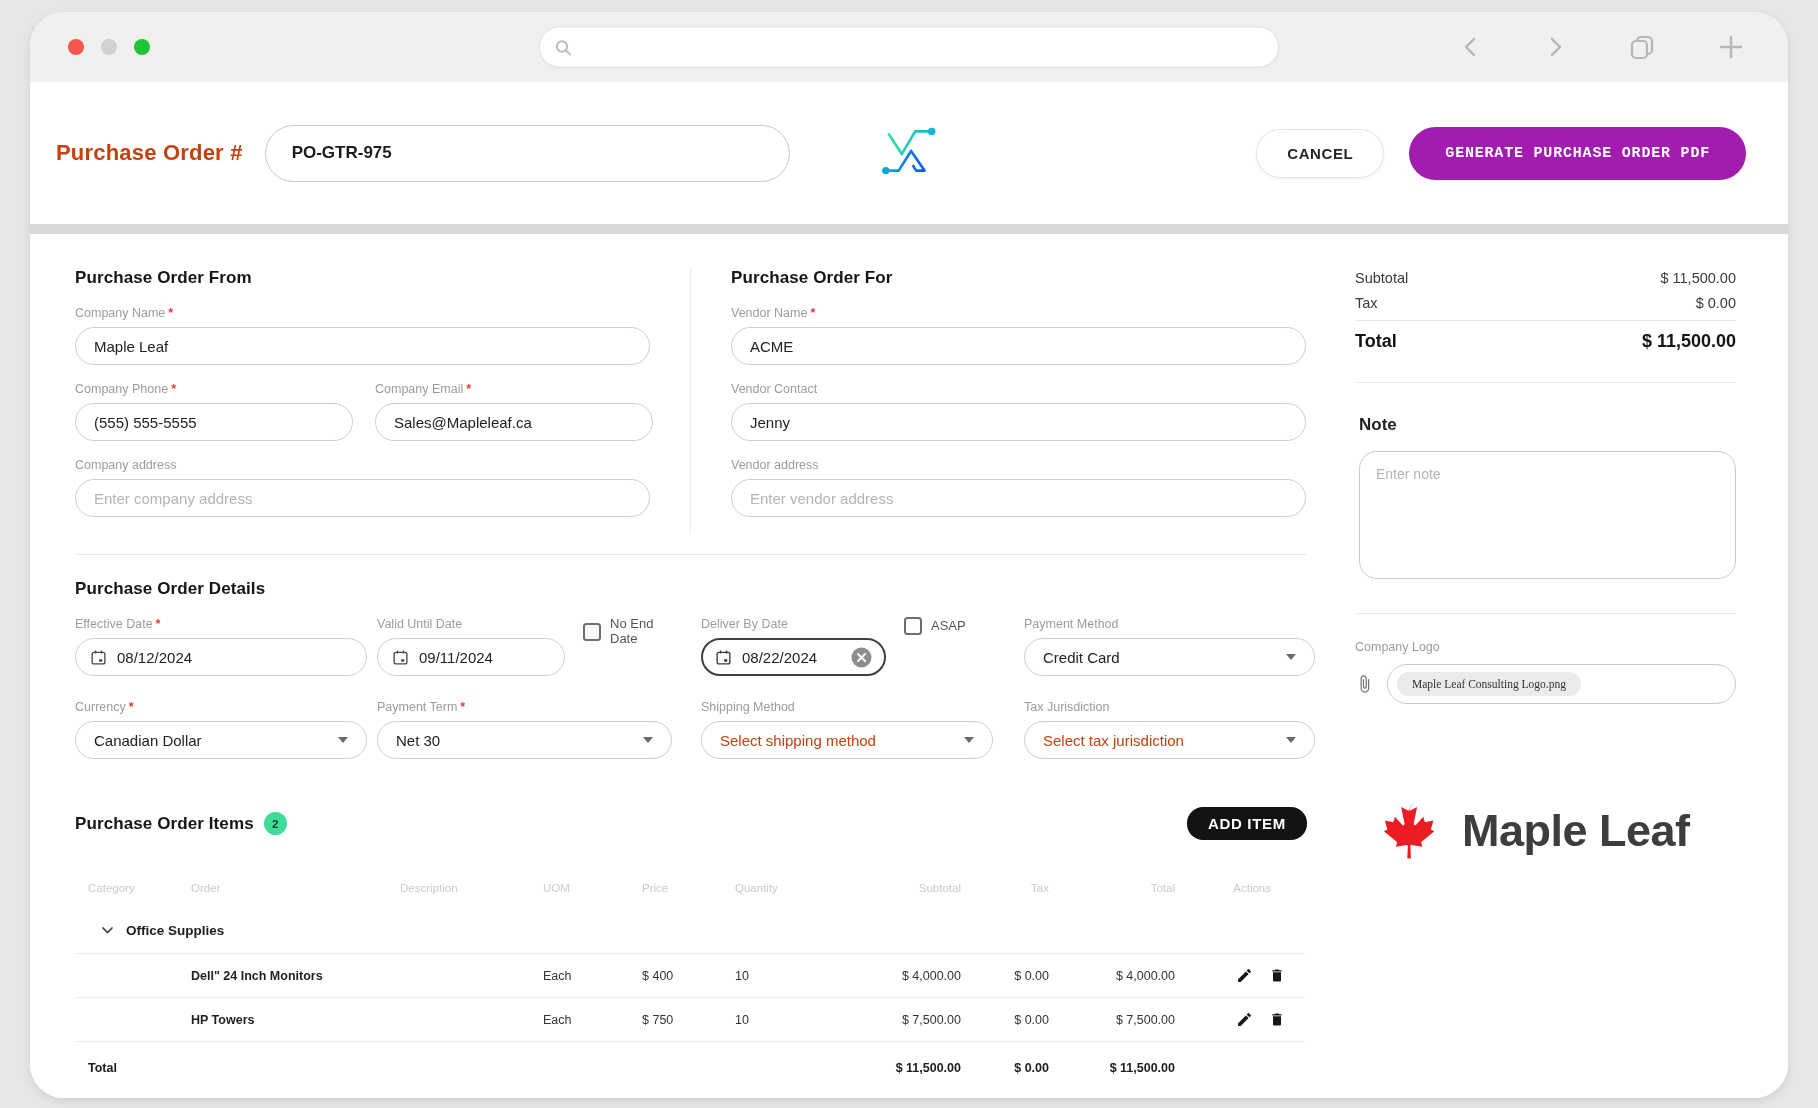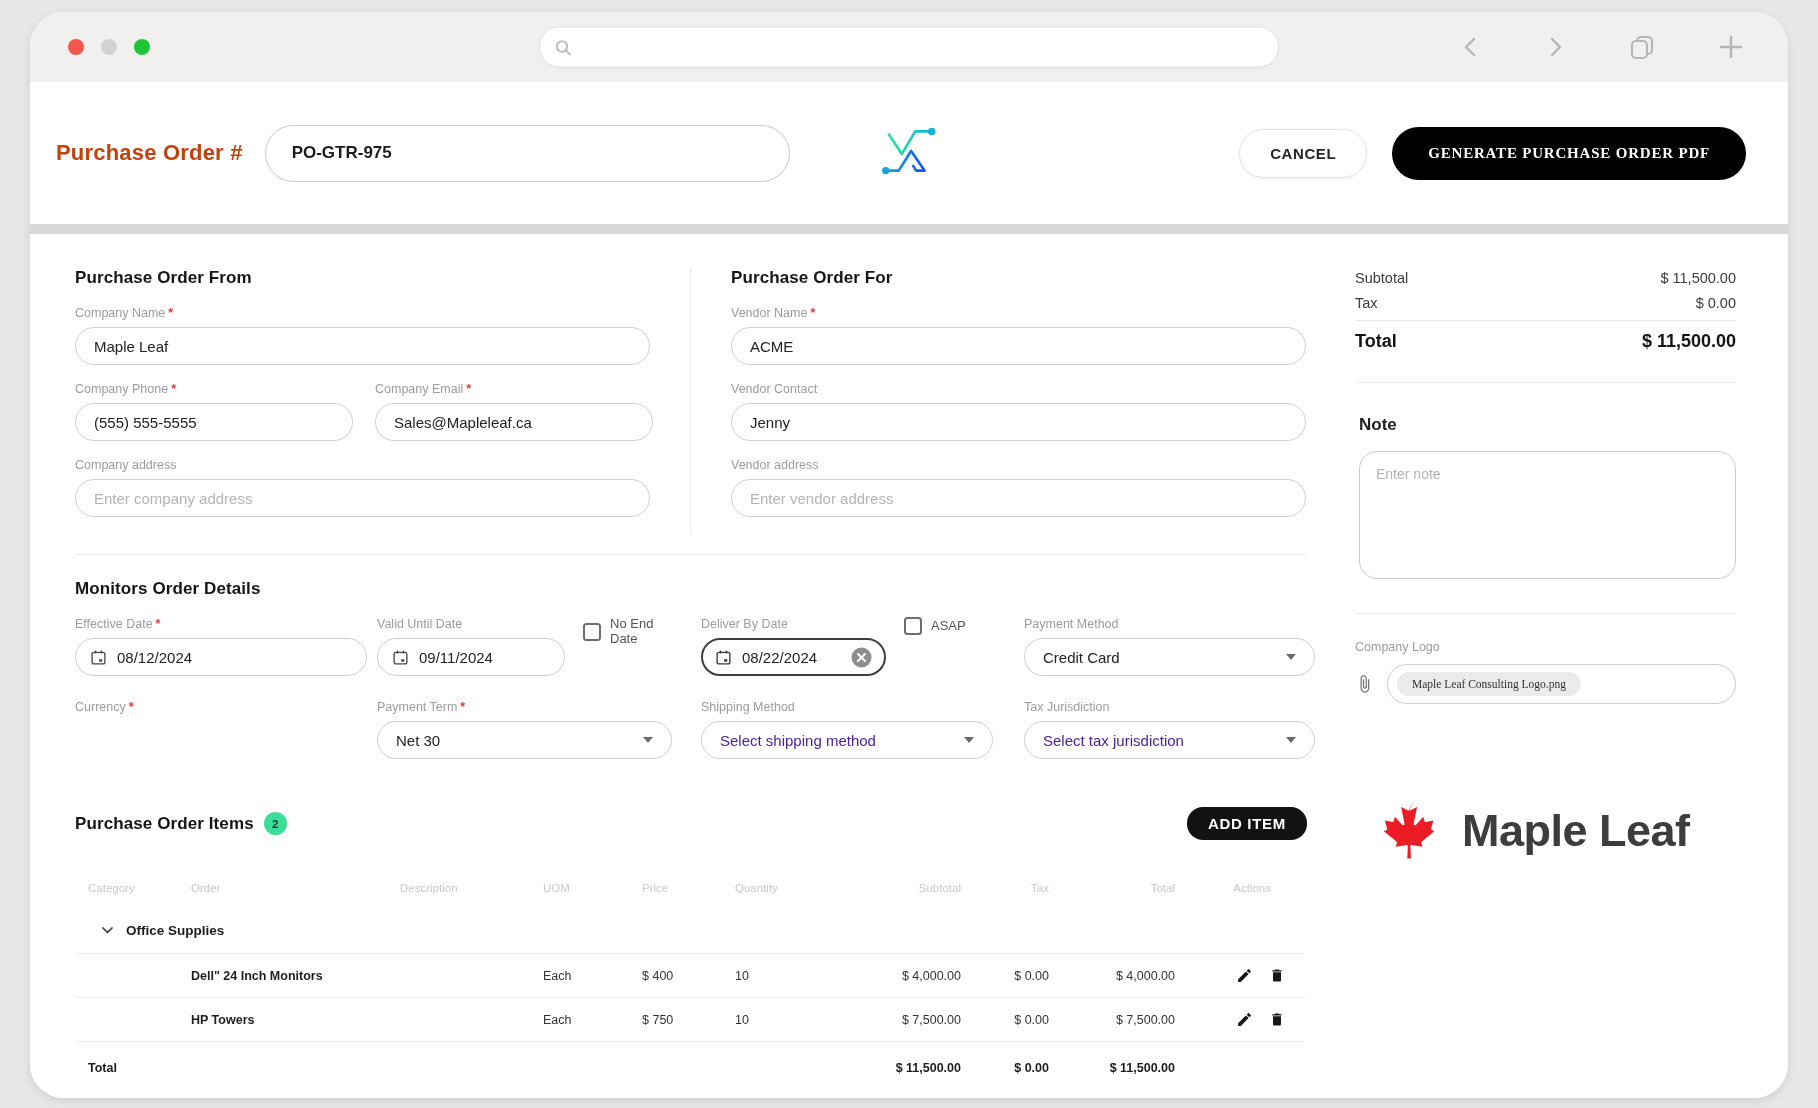--- a/index.html
+++ b/index.html
@@ -63,22 +63,22 @@
   .header-actions { margin-left: auto; display: flex; align-items: center; gap: 25px; }
   .btn-cancel {
     height: 49px; padding: 0 30px;
     background: #fff; border: 1px solid #e2e2e2; border-radius: 25px;
     font-family: "Liberation Sans", sans-serif;
     font-size: 15px; font-weight: bold; letter-spacing: .6px; color: #252525;
     box-shadow: 0 1px 3px rgba(0,0,0,.06); cursor: pointer;
   }
   .btn-generate {
     height: 53px; padding: 0 36px;
-    background: #000000; border: none; border-radius: 27px;
-    font-family: Liberation Serif, serif;
+    background: #a21caf; border: none; border-radius: 27px;
+    font-family: Liberation Mono, monospace;
     font-size: 15px; font-weight: bold; letter-spacing: .8px; color: #fff;
     cursor: pointer;
   }
   .grey-strip { height: 10px; background: #d8d8d7; }
   
   .content { display: flex; height: 864px; background: #fff; }
   .main { width: 1305px; padding: 34px 28px 20px 45px; }
   .content-vdiv { width: 1px; background: #ececec; margin-bottom: 28px; }
   .sidebar { flex: 1; padding: 36px 54px 0 20px; }
 
@@ -113,21 +113,21 @@
   .w188 { width: 188px; }
   .w185 { width: 185px; }
   .date-pill { gap: 10px; padding: 0 14px; }
   .date-pill.focused { border: 2px solid #3f3f3f; padding: 0 12px; }
   .clear-btn { margin-left: auto; border: none; background: transparent; cursor: pointer; display: flex; align-items: center; padding: 0; }
   .chk { display: flex; align-items: center; gap: 9px; margin: 0 0 8px 18px; cursor: pointer; }
   .chk-box { width: 18px; height: 18px; border: 2px solid #6e6e6e; border-radius: 3.5px; background: #fff; flex: 0 0 auto; }
   .chk-text { font-size: 13px; color: #555; line-height: 1.15; }
   .chk-text.wrap { width: 58px; }
   .select { justify-content: space-between; cursor: pointer; }
-  .select .ph { color: #4c1d95; font-size: 15px; }
+  .select .ph { color: #c2410c; font-size: 15px; }
   .select .val { color: #222; font-size: 15px; }
 
   
   .items-head { display: flex; align-items: center; margin-top: 48px; }
   .items-head .sec-title { margin-right: 10px; }
   .count-badge {
     width: 23px; height: 23px; border-radius: 50%;
     background: #3ddc97; color: #0e3b2a;
     font-size: 11.5px; font-weight: bold;
     display: flex; align-items: center; justify-content: center;
@@ -290,21 +290,21 @@
           </div>
           <div class="field">
             <div class="flabel"><span>Vendor address</span></div>
             <input class="pill" placeholder="Enter vendor address" style="">
           </div>
         </div>
       </div>
 
       <hr class="section-sep">
 
-      <div class="sec-title details-title">Monitors Order Details</div>
+      <div class="sec-title details-title">Purchase Order Details</div>
       <div class="details-grid">
 
         <div class="dfield">
           <div class="flabel"><span>Effective Date</span><span class="req">*</span></div>
           <div class="pill date-pill">
             <svg width="17" height="17" viewBox="0 0 20 20">
                 <rect x="2.5" y="4" width="15" height="13.5" rx="2.2" fill="none" stroke="#4a4a4a" stroke-width="1.6"></rect>
                 <line x1="6.5" y1="1.8" x2="6.5" y2="5.4" stroke="#4a4a4a" stroke-width="1.6"></line>
                 <line x1="13.5" y1="1.8" x2="13.5" y2="5.4" stroke="#4a4a4a" stroke-width="1.6"></line>
                 <rect x="10.8" y="12" width="3.6" height="3" fill="#4a4a4a"></rect>
@@ -363,20 +363,26 @@
           <div class="pill select">
             <span class="val">Credit Card</span>
             <svg width="10" height="6" viewBox="0 0 10 6">
                 <polygon points="0,0 10,0 5,6" fill="#6b6b6b"></polygon>
               </svg>
           </div>
         </div>
 
         <div class="dfield">
           <div class="flabel"><span>Currency</span><span class="req">*</span></div>
+          <div class="pill select">
+            <span class="val">Canadian Dollar</span>
+            <svg width="10" height="6" viewBox="0 0 10 6">
+                <polygon points="0,0 10,0 5,6" fill="#6b6b6b"></polygon>
+              </svg>
+          </div>
         </div>
 
         <div class="dfield" style="width:295px">
           <div class="flabel"><span>Payment Term</span><span class="req">*</span></div>
           <div class="pill select">
             <span class="val">Net 30</span>
             <svg width="10" height="6" viewBox="0 0 10 6">
                 <polygon points="0,0 10,0 5,6" fill="#6b6b6b"></polygon>
               </svg>
           </div>

